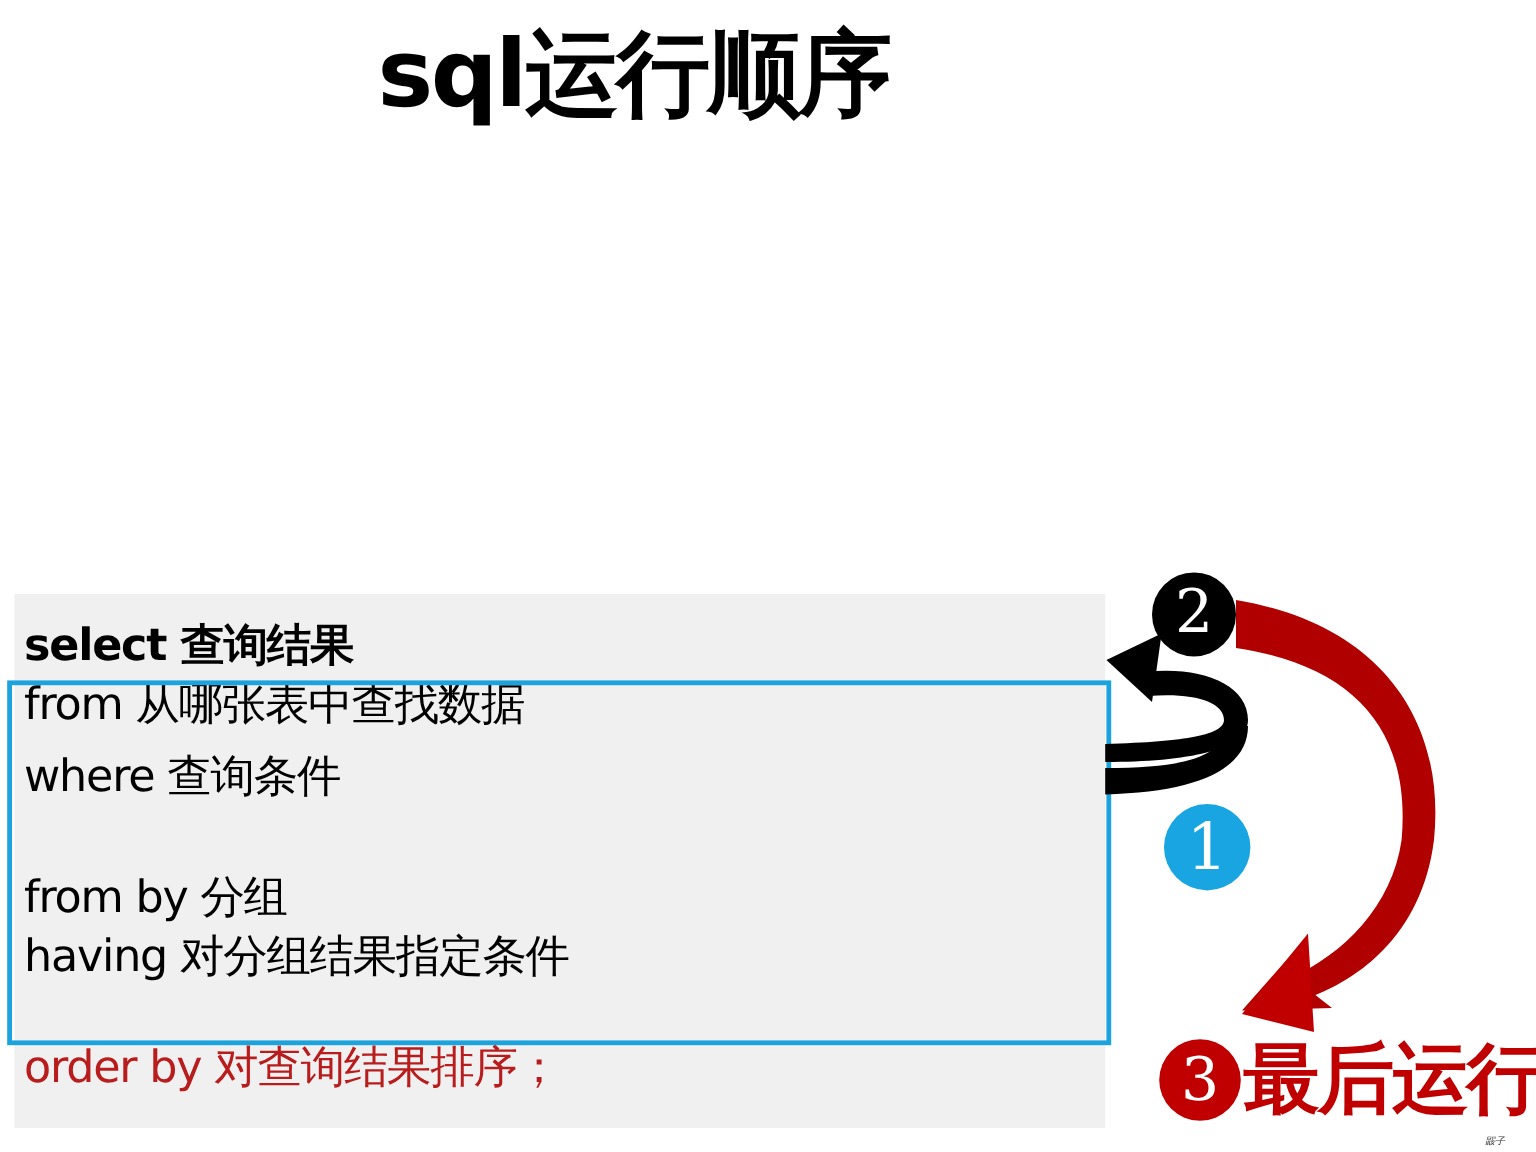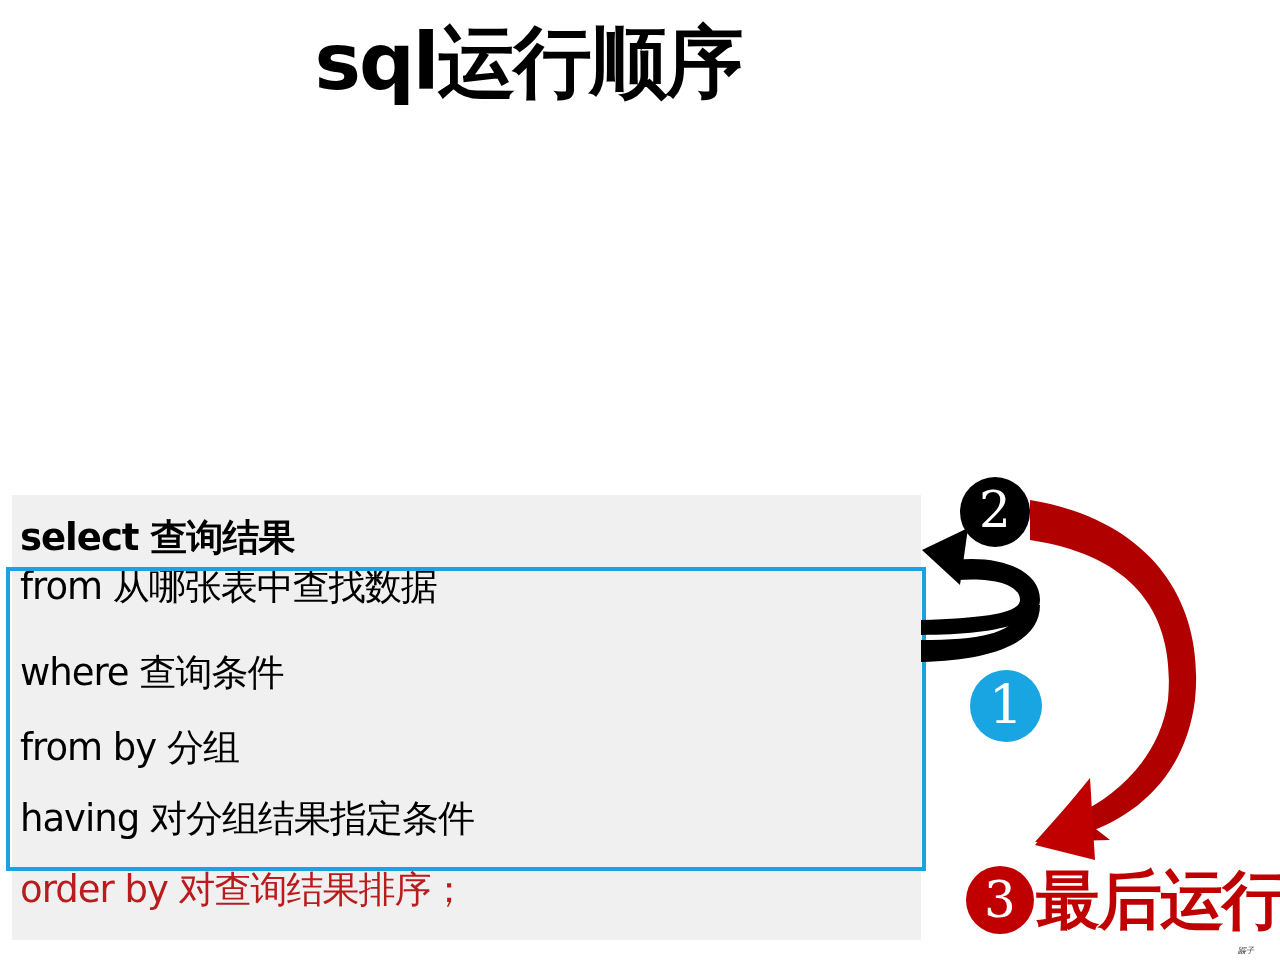--- a/index.html
+++ b/index.html
@@ -7,23 +7,23 @@
          font-family: "DejaVu Sans", "Liberation Sans", sans-serif; color:#000; }
   .title { position:absolute; left:0; width:1056px; top:14px; text-align:center;
            font-size:78px; font-weight:bold; line-height:96px; letter-spacing:-2px; }
   .intro { position:absolute; left:70px; top:192px; width:1060px; }
   .intro .h { font-size:52px; font-weight:bold; line-height:68px; letter-spacing:-1px; }
   .intro .p { font-size:52px; line-height:66px; letter-spacing:-1px; }
   .panel { position:absolute; left:12px; top:495px; width:909px; height:445px; background:#f0f0f0; }
   .row { position:absolute; left:20px; font-size:37px; line-height:70px; white-space:nowrap; letter-spacing:-1px; }
   .row.sel { top:503px; font-weight:bold; }
   .row.from { top:552px; }
-  .row.where { top:638px; }
+  .row.where { top:612px; }
   .row.group { top:713px; }
-  .row.having { top:784px; }
+  .row.having { top:762px; }
   .row.order { top:855px; color:#b91c1c; }
   .bluebox { position:absolute; left:6px; top:567px; width:912px; height:296px;
              border:4px solid #1aa3dc; box-sizing:content-box; }
   .arrows { position:absolute; left:0; top:0; width:1280px; height:960px; }
   .badge { position:absolute; border-radius:50%; color:#fff; text-align:center;
            font-family:"DejaVu Serif","Liberation Serif",serif; }
   .b1 { left:970px; top:670px; width:72px; height:72px; background:#19a5e1; font-size:54px; line-height:72px; }
   .b2 { left:960px; top:477px; width:70px; height:70px; background:#000; font-size:50px; line-height:66px; }
   .b3 { left:966px; top:866px; width:68px; height:68px; background:#c00000; font-size:50px; line-height:68px; }
   .last { position:absolute; left:1036px; top:858px; font-size:64px; font-weight:bold;

